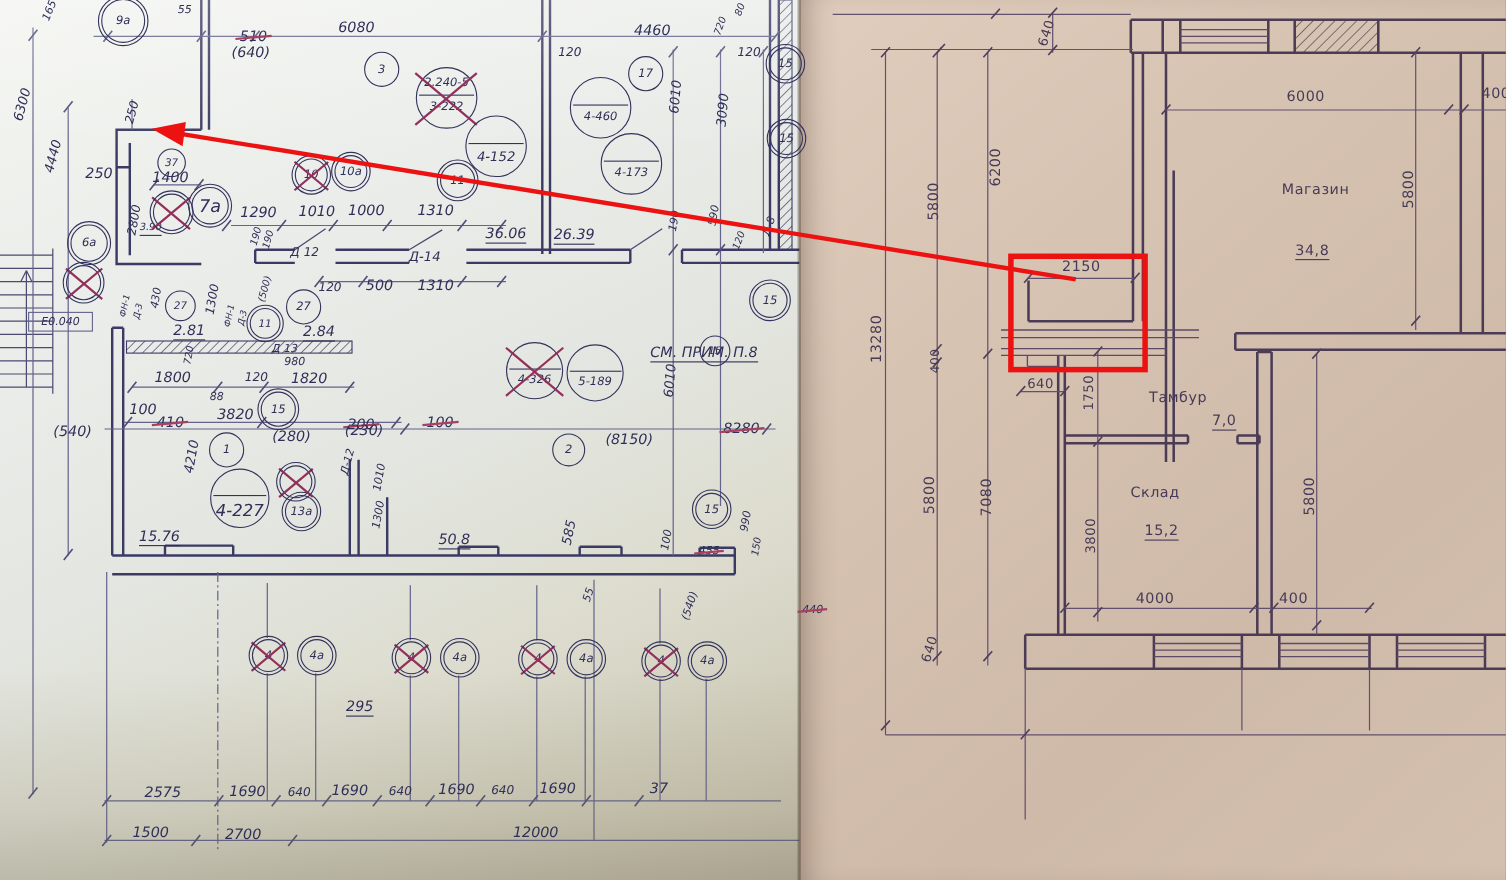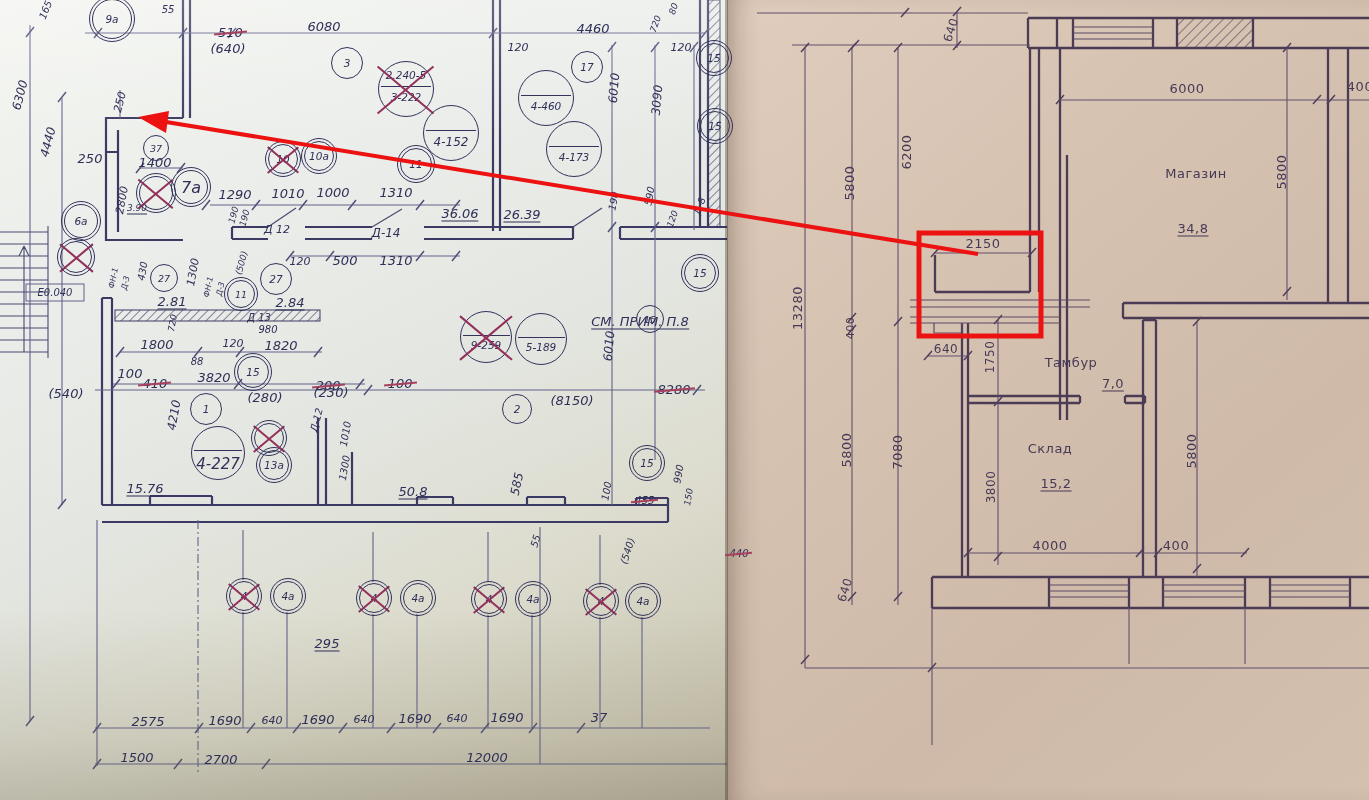--- a/index.html
+++ b/index.html
@@ -239,21 +239,21 @@
       <div class="bubble" style="left: 518px; top: 70px; width: 54px; height: 54px; font-size: 10.5px;">
         <div class="chordline"></div>
         <span class="tb">4-460</span>
       </div>
       <div class="bubble" style="left: 546px; top: 121px; width: 54px; height: 54px; font-size: 10.5px;">
         <div class="chordline"></div>
         <span class="tb">4-173</span>
       </div>
       <div class="bubble" style="left: 460px; top: 311px; width: 50px; height: 50px; font-size: 10.5px;">
         <div class="chordline"></div>
-        <span class="tb">9-259</span>
+        <span class="tb">4-326</span>
         <div class="xmark"></div>
       </div>
       <div class="bubble" style="left: 515px; top: 313px; width: 50px; height: 50px; font-size: 10.5px;">
         <div class="chordline"></div>
         <span class="tb">5-189</span>
       </div>
       <div class="bubble" style="left: 191px; top: 426px; width: 52px; height: 52px; font-size: 15px;">
         <div class="chordline"></div>
         <span class="tb">4-227</span>
       </div>

